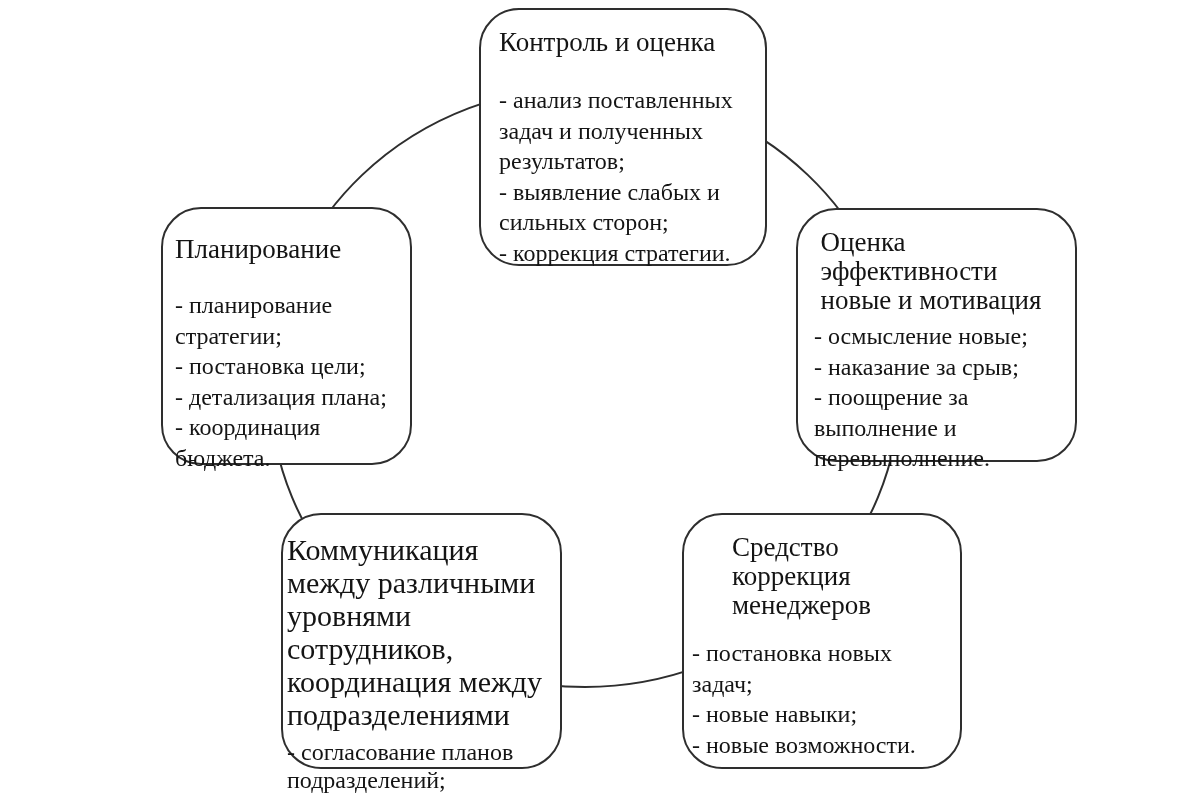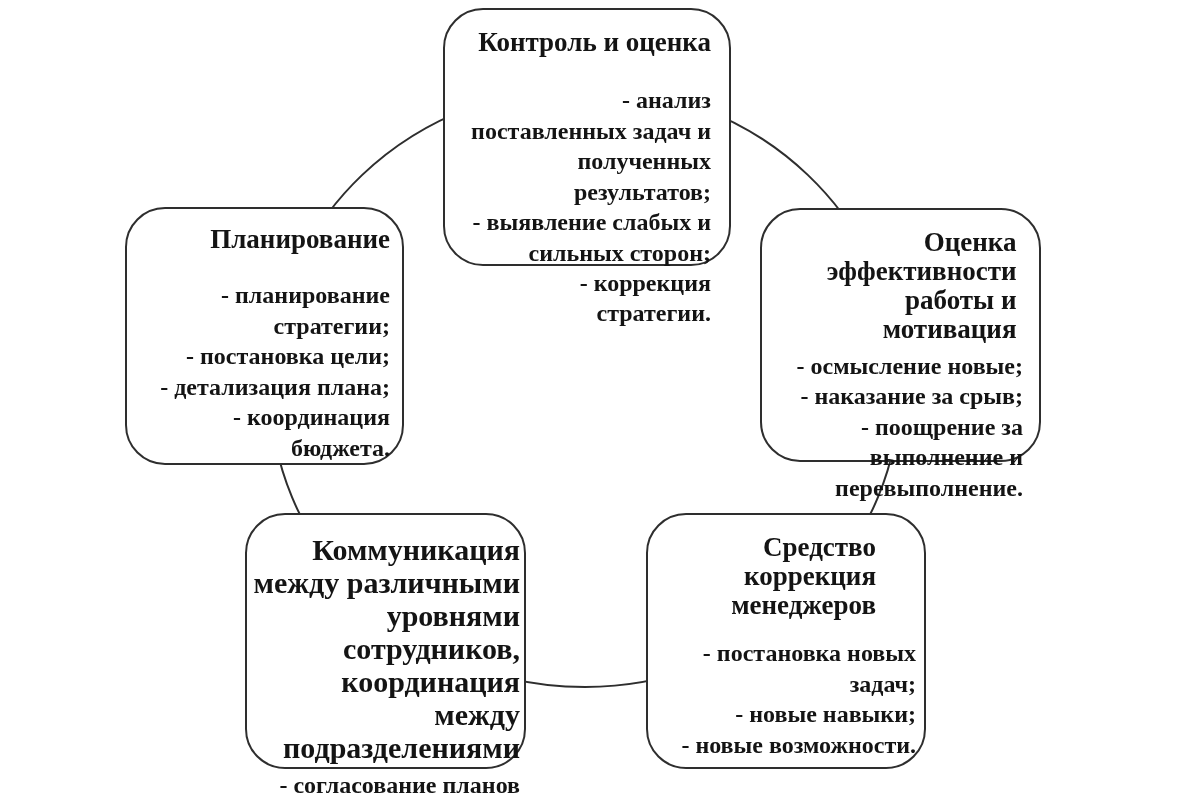--- a/index.html
+++ b/index.html
@@ -20,37 +20,38 @@
     position: absolute;
     left: 0;
     top: 0;
   }
   .node {
     position: absolute;
     box-sizing: border-box;
     background: #ffffff;
     border: 2px solid #2e2e2e;
     border-radius: 40px;
-    text-align: right;
-    font-weight: bold;
+    text-align: left;
+    font-weight: normal;
+    margin-left: 36px;
   }
   .node-title {
     font-size: 27px;
     line-height: 1.08;
     white-space: pre-line;
   }
   .node-items {
     font-size: 24px;
     line-height: 1.27;
     white-space: pre-line;
   }
 
   
   .node--control       { left: 443px; top: 8px;   width: 288px; height: 258px; padding: 18px 18px 0; }
-  .node--planning      { left: 125px; top: 207px; width: 279px; height: 258px; padding: 16px 12px 0; }
+  .node--planning      { left: 125px; top: 207px; width: 251px; height: 258px; padding: 26px 12px 0; }
   .node--evaluation    { left: 760px; top: 208px; width: 281px; height: 254px; padding: 18px 12px 0; }
   .node--communication { left: 245px; top: 513px; width: 281px; height: 256px; padding: 18px 4px 0; }
   .node--training      { left: 646px; top: 513px; width: 280px; height: 256px; padding: 18px 8px 0; }
 
   .node--control .node-items       { margin-top: 28px; }
   .node--planning .node-items      { margin-top: 26px; }
   .node--evaluation .node-items    { margin-top: 6px; max-width: 245px; margin-left: auto; margin-right: auto; }
   .node--communication .node-items { margin-top: 8px; line-height: 1.15; }
   .node--training .node-items      { margin-top: 18px; }
 
@@ -76,21 +77,21 @@
 
   <div class="node node--planning">
     <div class="node-title">Планирование</div>
     <div class="node-items">- планирование стратегии;
 - постановка цели;
 - детализация плана;
 - координация бюджета.</div>
   </div>
 
   <div class="node node--evaluation">
-    <div class="node-title">Оценка эффективности работы и мотивация</div>
+    <div class="node-title">Оценка эффективности новые и мотивация</div>
     <div class="node-items">- осмысление новые;
 - наказание за срыв;
 - поощрение за выполнение и перевыполнение.</div>
   </div>
 
   <div class="node node--communication">
     <div class="node-title">Коммуникация между различными уровнями сотрудников, координация  между подразделениями</div>
     <div class="node-items">- согласование планов подразделений;
 - закрепление исполнителей</div>
   </div>

